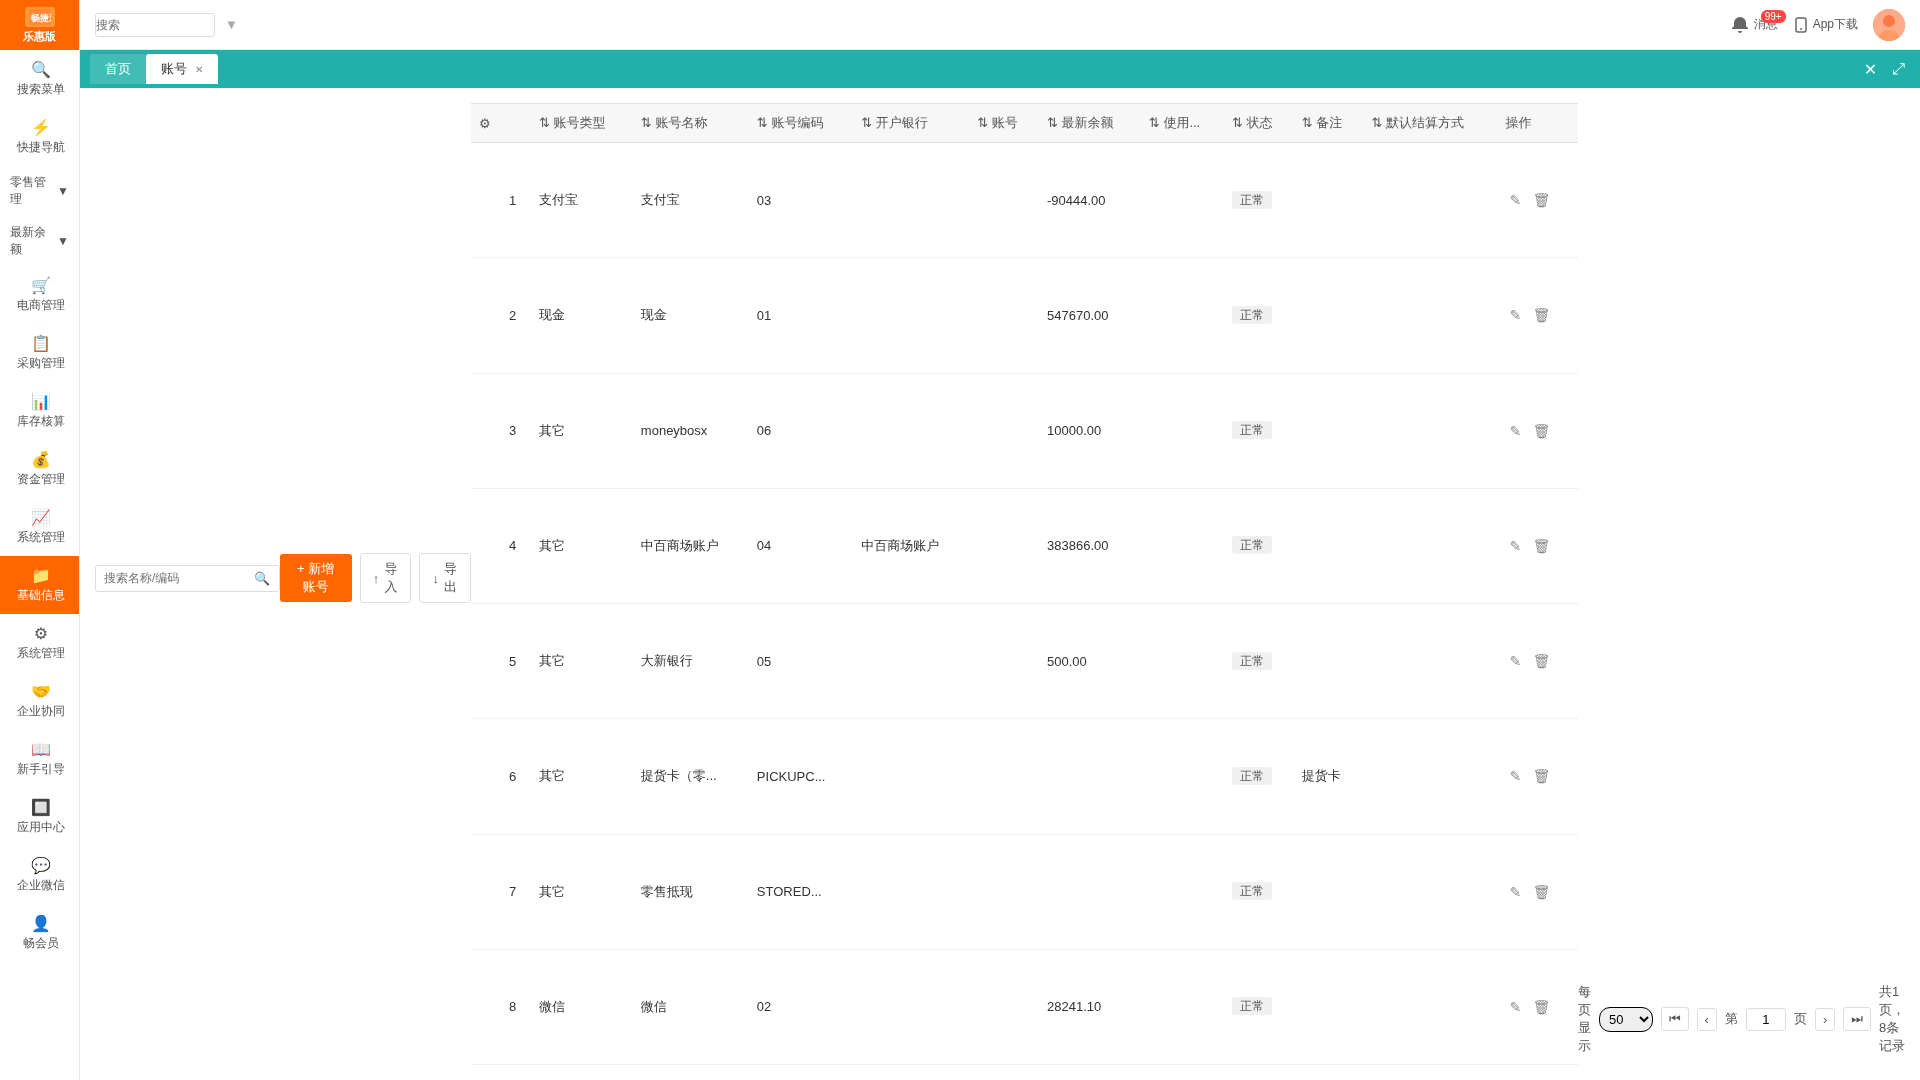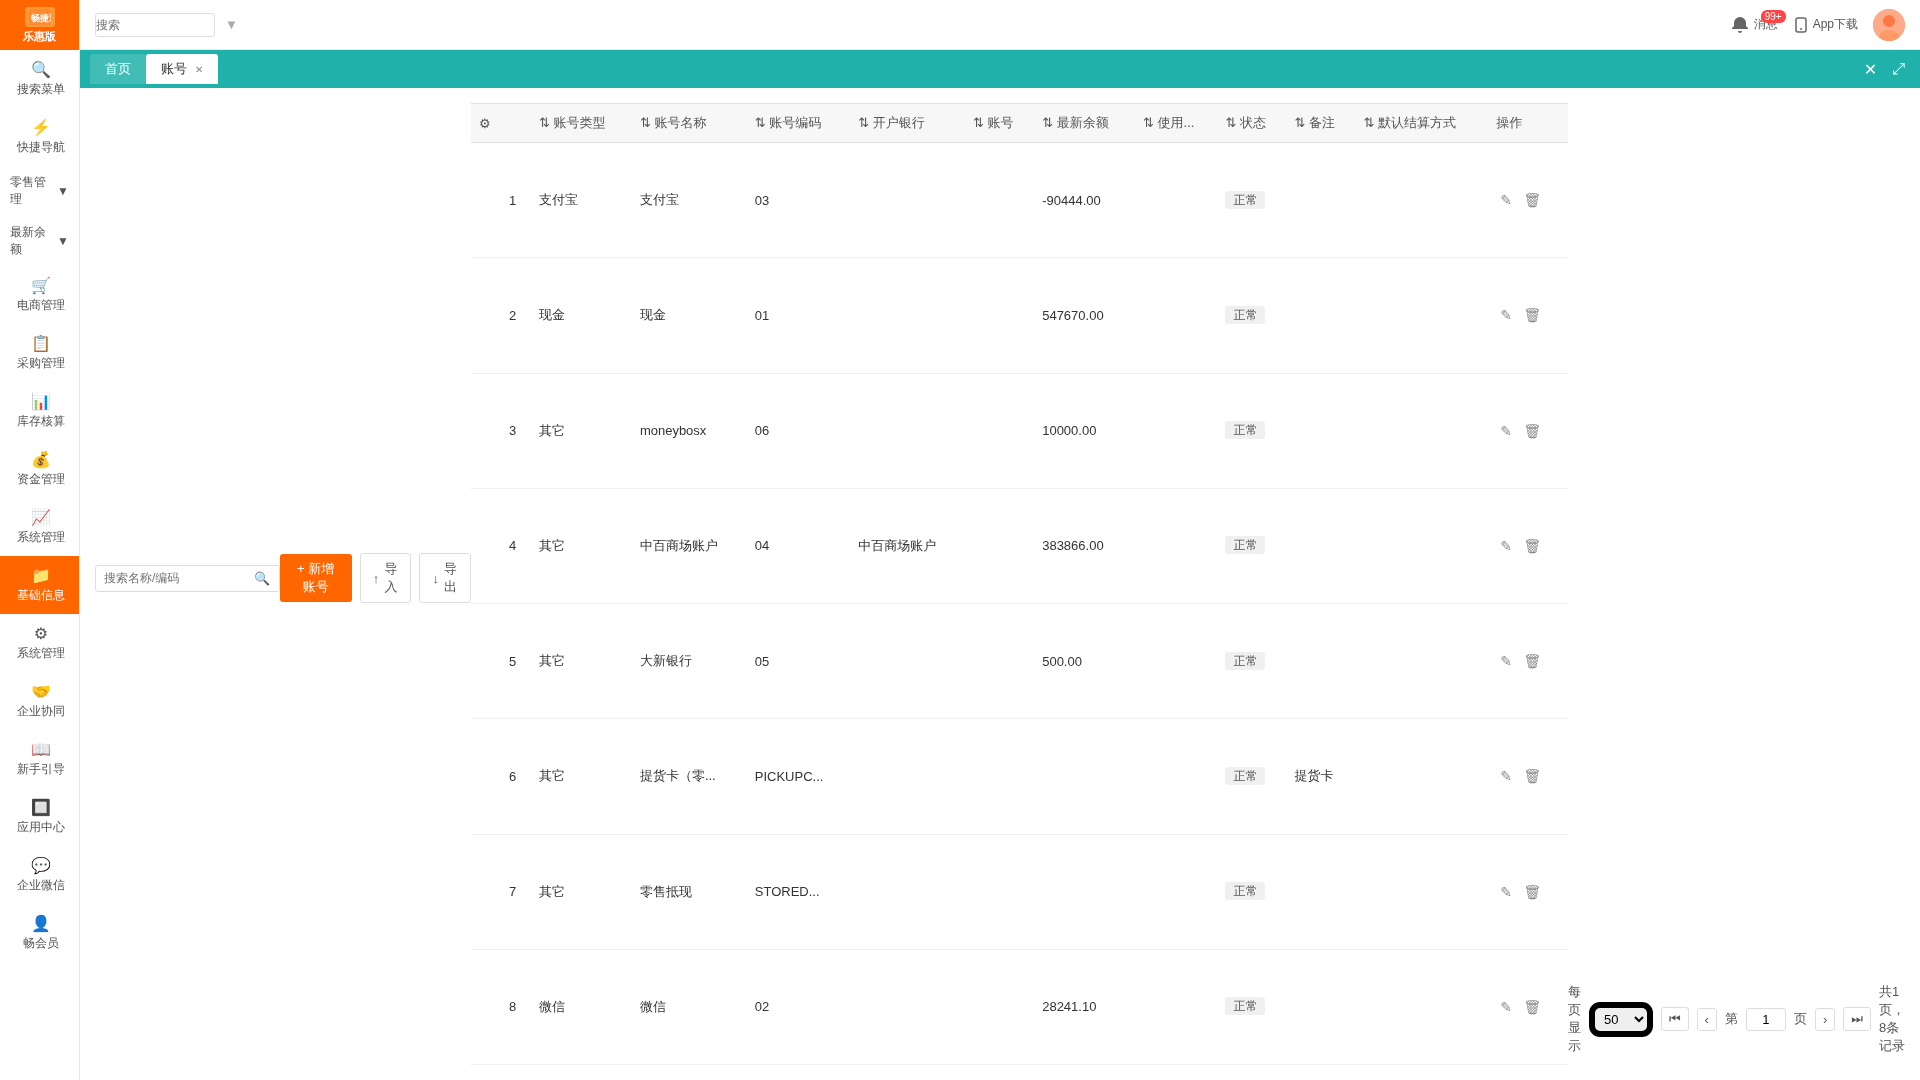--- a/index.html
+++ b/index.html
@@ -291,21 +291,21 @@
       display: flex;
       align-items: center;
       justify-content: flex-end;
       padding: 10px 0;
       gap: 8px;
       font-size: 13px;
       color: #555;
       margin-top: auto;
     }
     .page-size-select {
-      border: 6px solid #000000;
+      border: 1px solid #000000;
       padding: 3px 5px;
       border-radius: 11px;
       font-size: 13px;
     }
     .page-nav-btn {
       background: #fff;
       border: 1px solid #ddd;
       padding: 3px 7px;
       border-radius: 3px;
       cursor: pointer;

